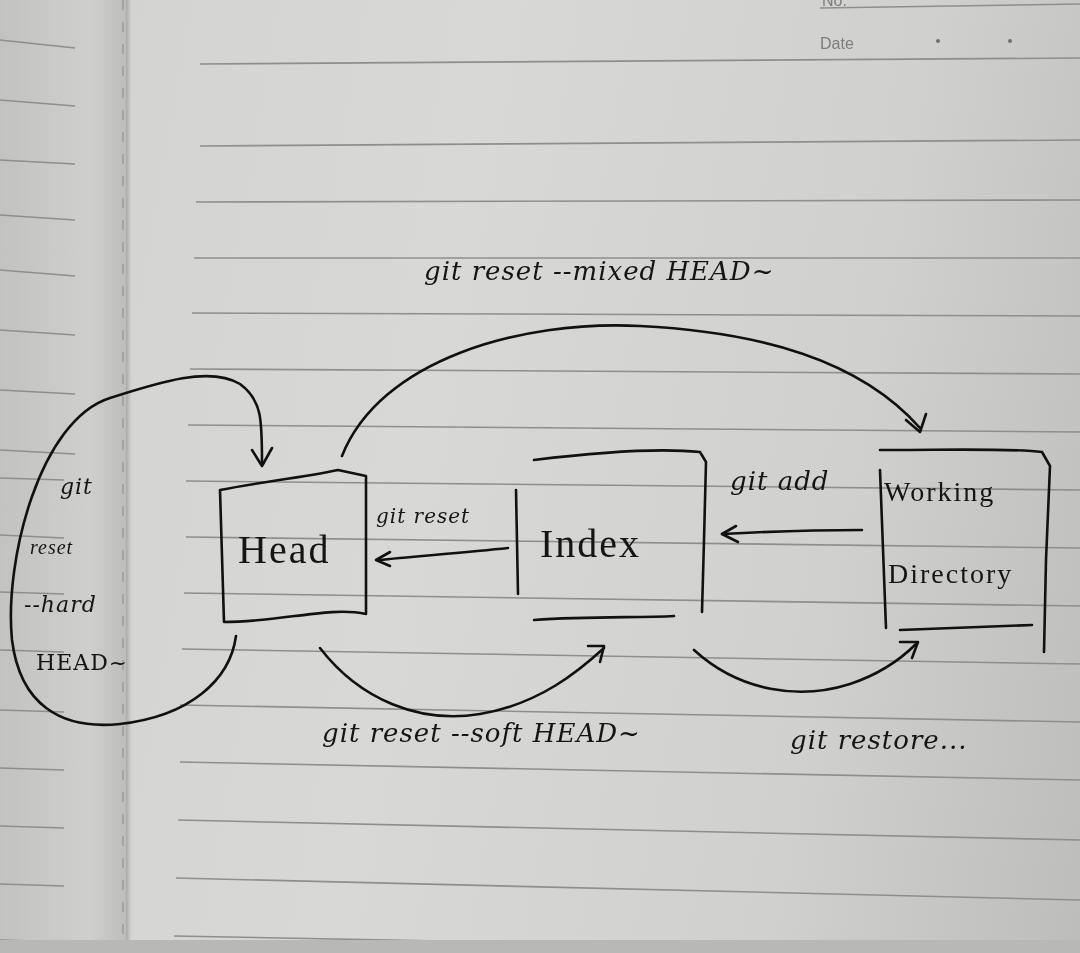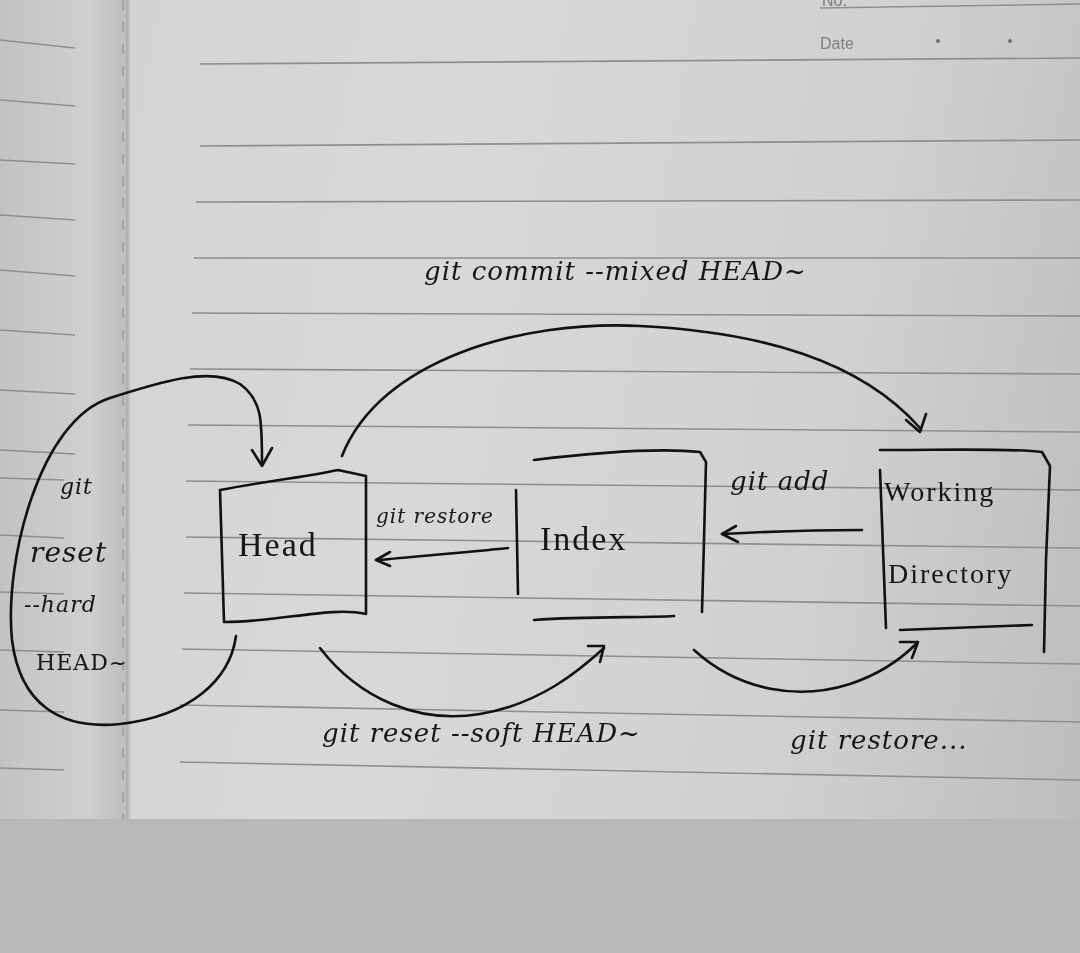--- a/index.html
+++ b/index.html
@@ -2,21 +2,21 @@
 <html><head>
 <meta charset="utf-8">
 <style>
   html, body { margin: 0; padding: 0; }
   body {
     width: 1080px; height: 953px; overflow: hidden;
     background: #b8b8b6;
     font-family: "DejaVu Sans", sans-serif;
   }
   .page {
-    position: relative; width: 1080px; height: 819px;
+    position: relative; width: 1080px; height: 940px;
     background: linear-gradient(100deg, #c9c9c7 0%, #d4d4d2 12%, #d8d8d6 40%, #d0d0ce 75%, #bdbdbb 100%);
     overflow: hidden;
   }
   .left-page {
     position: absolute; left: 0; top: 0; width: 128px; height: 953px;
     background: linear-gradient(90deg, #c2c2c0 0%, #cfcfcd 70%, #bcbcba 100%);
   }
   .spine {
     position: absolute; left: 126px; top: 0; width: 6px; height: 953px;
     background: linear-gradient(90deg, #a9a9a7, #d9d9d7);
@@ -32,21 +32,21 @@
     color: #7d7d7b; font-size: 16px;
   }
   .hand {
     position: absolute;
     font-family: "DejaVu Serif", serif;
     font-style: italic;
     color: #151515;
     white-space: nowrap;
     letter-spacing: 1px;
   }
-  .box-label { font-size: 34px; font-style: normal; font-family: "Liberation Serif", serif; letter-spacing: 2px; }
+  .box-label { font-size: 40px; font-style: normal; font-family: "Liberation Serif", serif; letter-spacing: 2px; }
   .cmd { font-size: 26px; }
   .watermark {
     position: absolute; left: 728px; top: 888px;
     font-family: "DejaVu Sans", sans-serif;
     font-size: 29px; color: #ffffff;
     text-shadow: 1px 1px 2px rgba(0,0,0,.55);
     white-space: nowrap;
   }
 </style>
 </head>
@@ -137,23 +137,23 @@
       <path d="M252 450 L262 466 L272 448"></path>
     </g>
   </svg>
 
   <div class="hand box-label" style="left:238px;top:526px;">Head</div>
   <div class="hand box-label" style="left:540px;top:520px;">Index</div>
   <div class="hand box-label" style="left:884px;top:476px;font-size:28px;">Working</div>
   <div class="hand box-label" style="left:888px;top:558px;font-size:28px;">Directory</div>
 
   <div class="hand cmd" style="left:730px;top:466px;">git add</div>
-  <div class="hand cmd" style="left:376px;top:504px;font-size:20px;">git restore</div>
-  <div class="hand cmd" style="left:424px;top:256px;">git commit --mixed HEAD~</div>
+  <div class="hand cmd" style="left:376px;top:504px;font-size:20px;">git reset</div>
+  <div class="hand cmd" style="left:424px;top:256px;">git reset --mixed HEAD~</div>
   <div class="hand cmd" style="left:322px;top:718px;">git reset --soft HEAD~</div>
   <div class="hand cmd" style="left:790px;top:688px;margin-top:37px;">git restore...</div>
 
   <div class="hand cmd" style="left:60px;top:474px;font-size:22px;">git</div>
-  <div class="hand cmd" style="left:30px;top:536px;font-size:28px;">reset</div>
+  <div class="hand cmd" style="left:30px;top:536px;font-size:20px;font-family:Liberation Serif, serif;">reset</div>
   <div class="hand cmd" style="left:24px;top:592px;font-size:22px;">--hard</div>
   <div class="hand cmd" style="left:36px;top:650px;font-size:22px;font-style:normal;">HEAD~</div>
 
 </div>
 
 </body></html>

